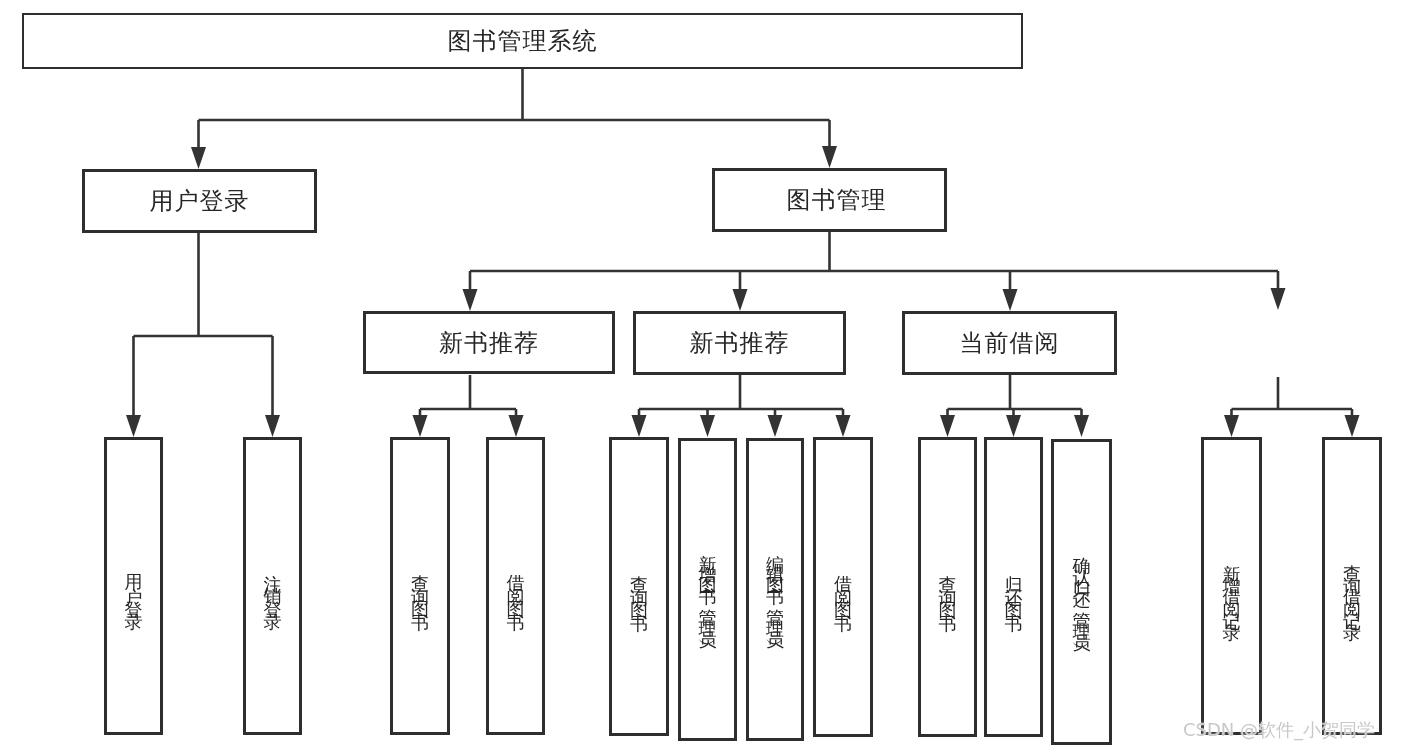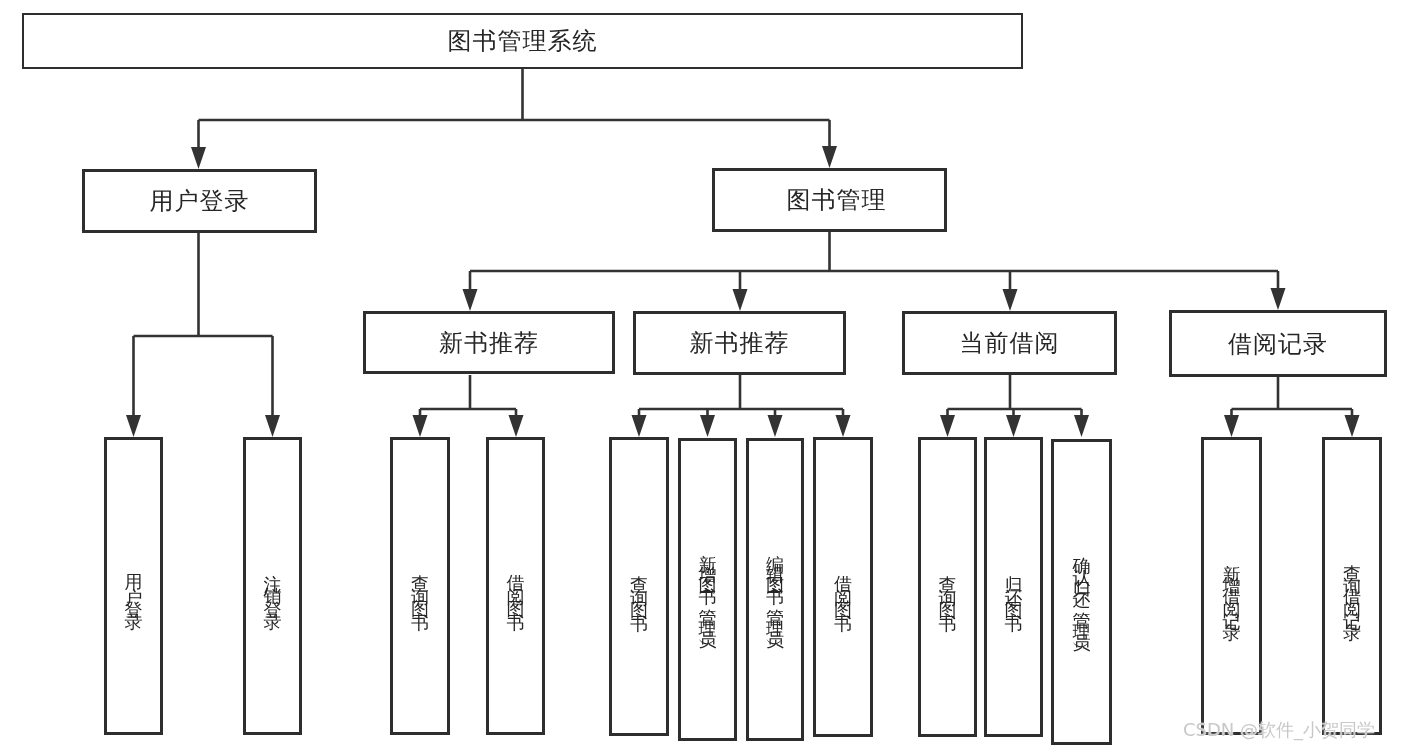--- a/index.html
+++ b/index.html
@@ -131,23 +131,20 @@
 
   <div class="hbox" style="left:363px;top:311px;width:252px;height:63px;">
     <span>新书推荐</span>
   </div>
   <div class="hbox" style="left:633px;top:311px;width:213px;height:64px;">
     <span>新书推荐</span>
   </div>
   <div class="hbox" style="left:902px;top:311px;width:215px;height:64px;">
     <span>当前借阅</span>
   </div>
-  <div class="hbox" style="left:1169px;top:310px;width:218px;height:67px;">
-    <span>借阅记录</span>
-  </div>
 
   <div class="vbox ls13" style="left:104px;top:437px;width:59px;height:298px;">
     <span>用户登录</span>
   </div>
   <div class="vbox ls13" style="left:243px;top:437px;width:59px;height:298px;">
     <span>注销登录</span>
   </div>
 
   <div class="vbox ls13" style="left:390px;top:437px;width:60px;height:298px;">
     <span>查询图书</span>

